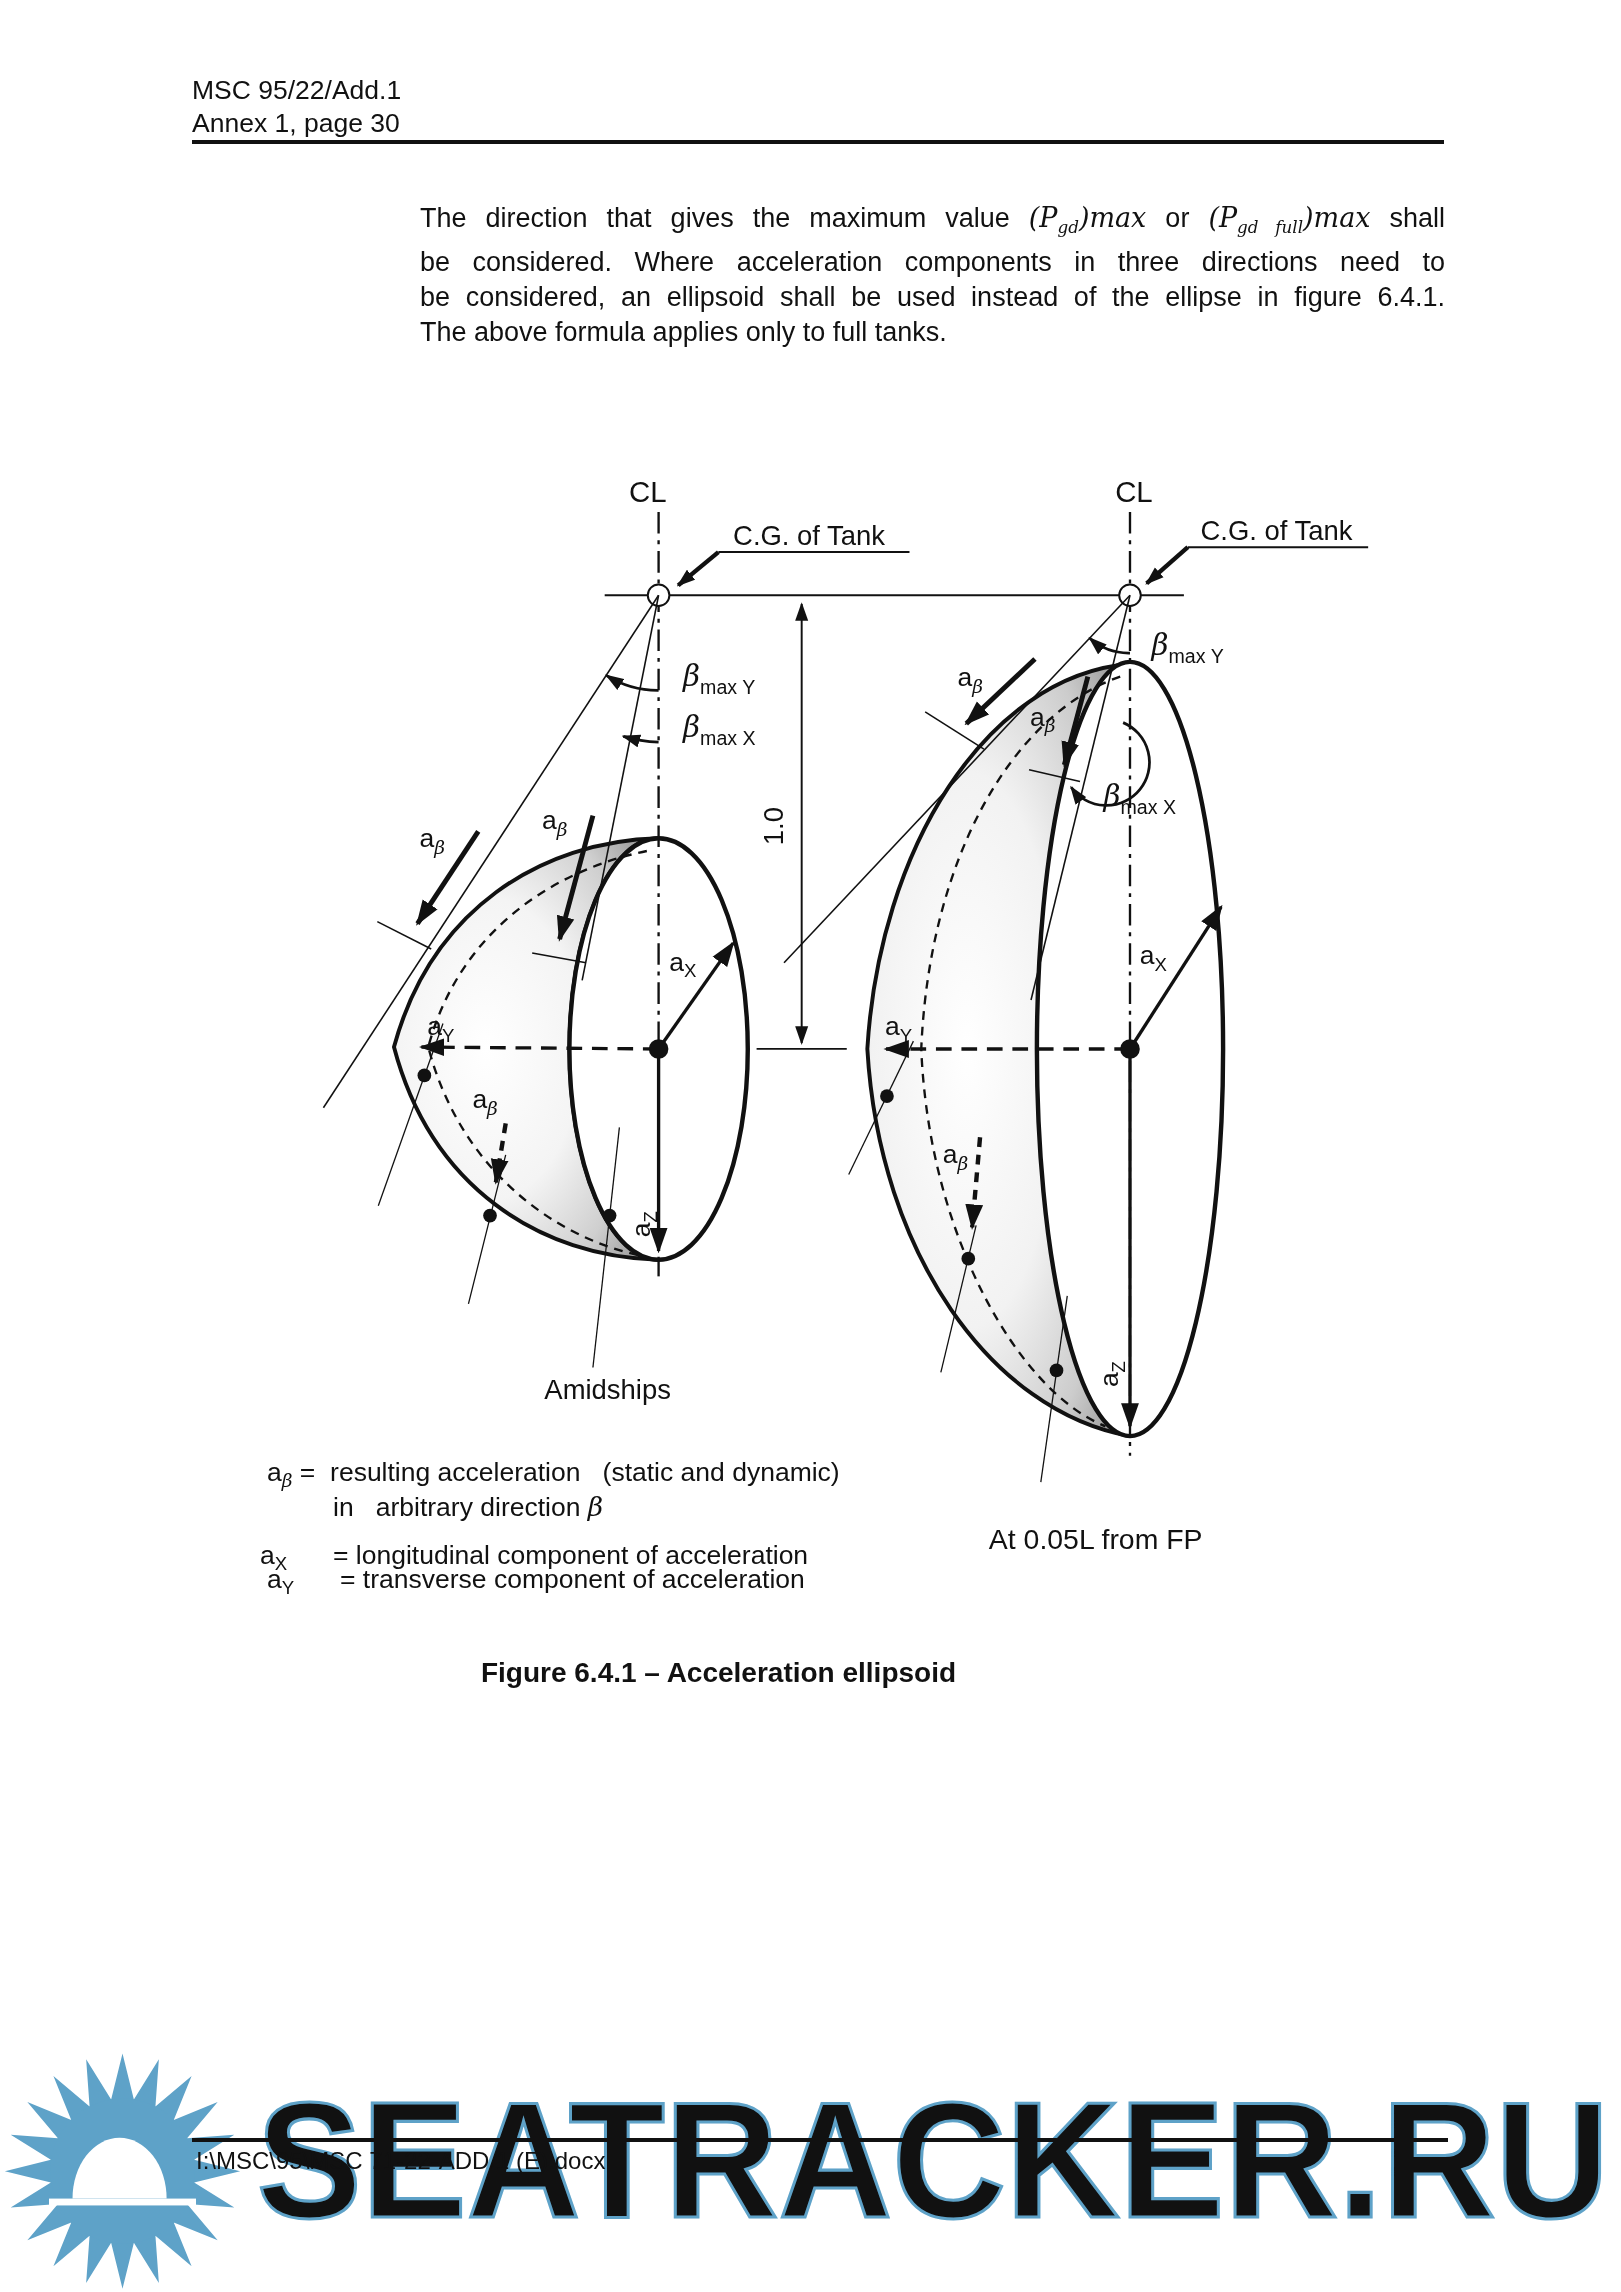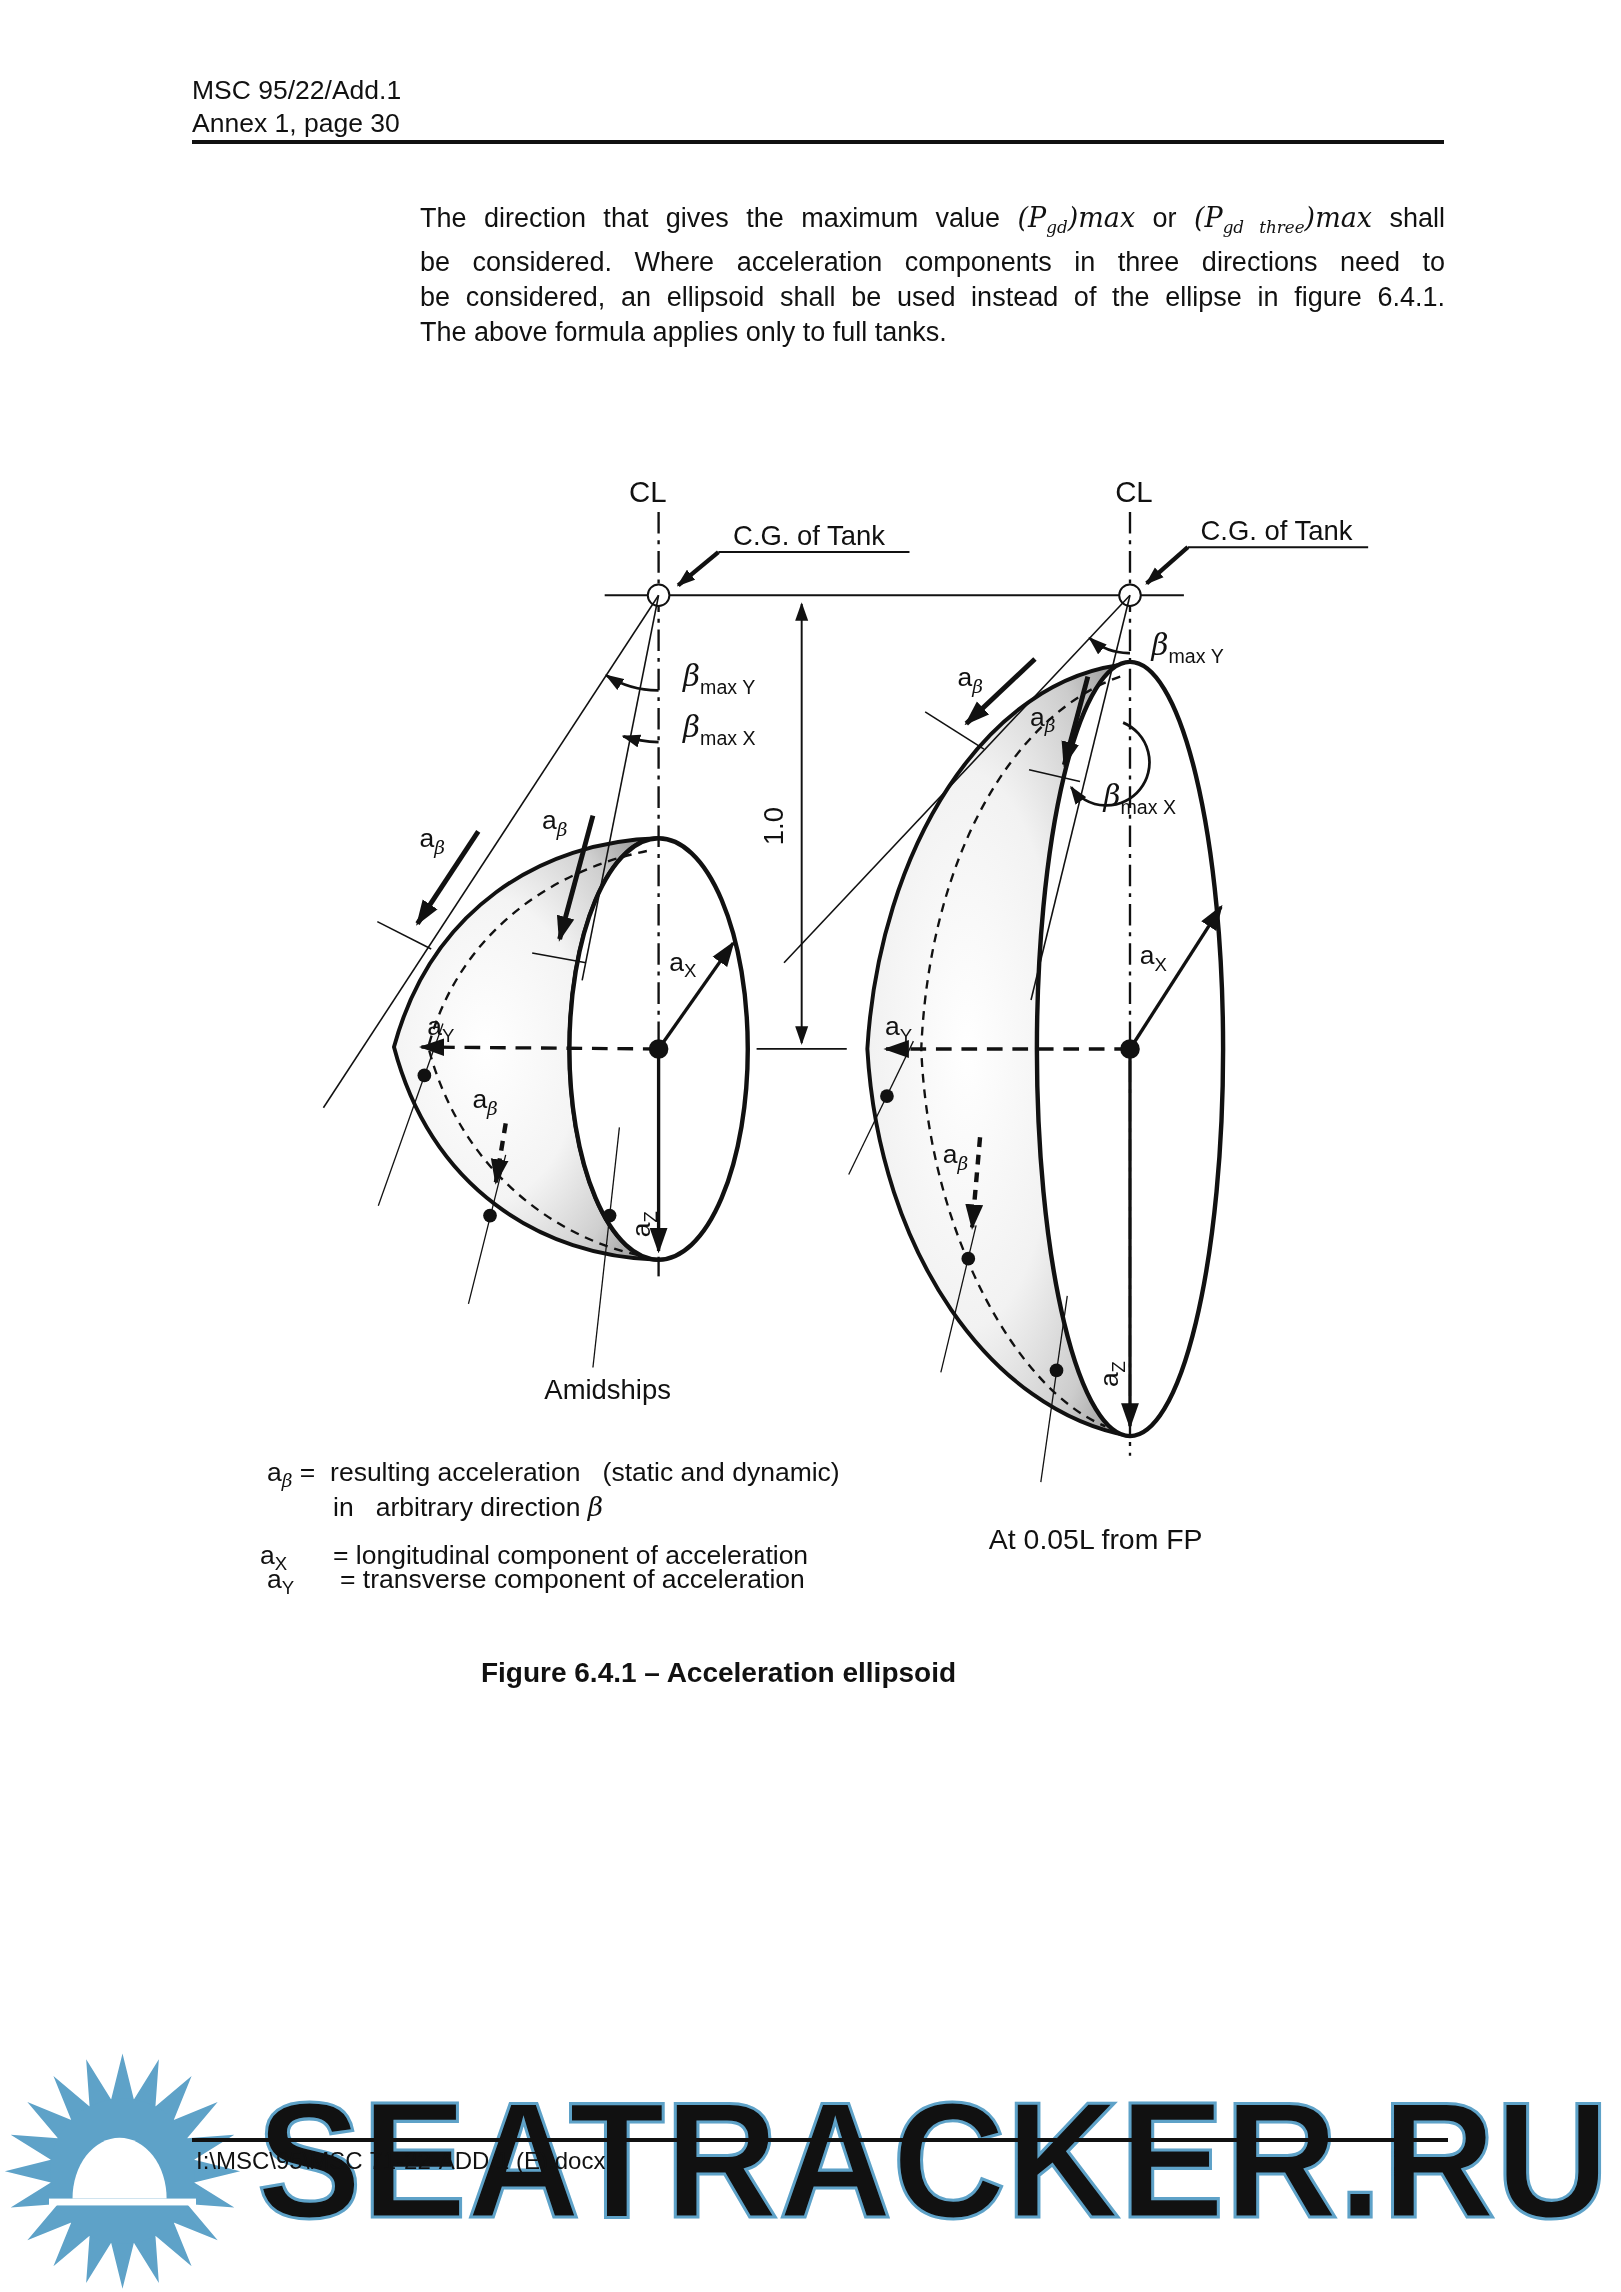--- a/index.html
+++ b/index.html
@@ -182,21 +182,21 @@
     </g>
   </svg>
 
   <div class="hdr">
     <div>MSC 95/22/Add.1</div>
     <div>Annex 1, page 30</div>
   </div>
   <div class="hrule"></div>
 
   <div class="para">
-    <div class="jl"><span>The direction that gives the maximum value </span><span class="math"><span>(P</span><sub>gd</sub><span>)max</span></span><span> or </span><span class="math"><span>(P</span><sub>gd three</sub><span>)max</span></span><span> shall</span></div>
+    <div class="jl"><span>The direction that gives the maximum value </span><span class="math"><span>(P</span><sub>gd</sub><span>)max</span></span><span> or </span><span class="math"><span>(P</span><sub>gd full</sub><span>)max</span></span><span> shall</span></div>
     <div class="jl">be considered. Where acceleration components in three directions need to</div>
     <div class="jl">be considered, an ellipsoid shall be used instead of the ellipse in figure 6.4.1.</div>
     <div class="ll">The above formula applies only to full tanks.</div>
   </div>
 
   <div class="legend-row" style="left:267px;top:1457px;"><span class="lsym"><span>a</span><sub>β</sub></span><span> =  resulting acceleration   (static and dynamic)</span></div>
   <div class="legend-row" style="left:333px;top:1491px;"><span>in   arbitrary direction </span><span class="bgl">β</span></div>
   <div class="legend-row subplain" style="left:260px;top:1531px;margin-top:9px;"><span class="lsym3"><span>a</span><sub>X</sub></span><span>= longitudinal component of acceleration</span></div>
   <div class="legend-row subplain" style="left:267px;top:1564px;"><span class="lsym3"><span>a</span><sub>Y</sub></span><span>= transverse component of acceleration</span></div>
 

